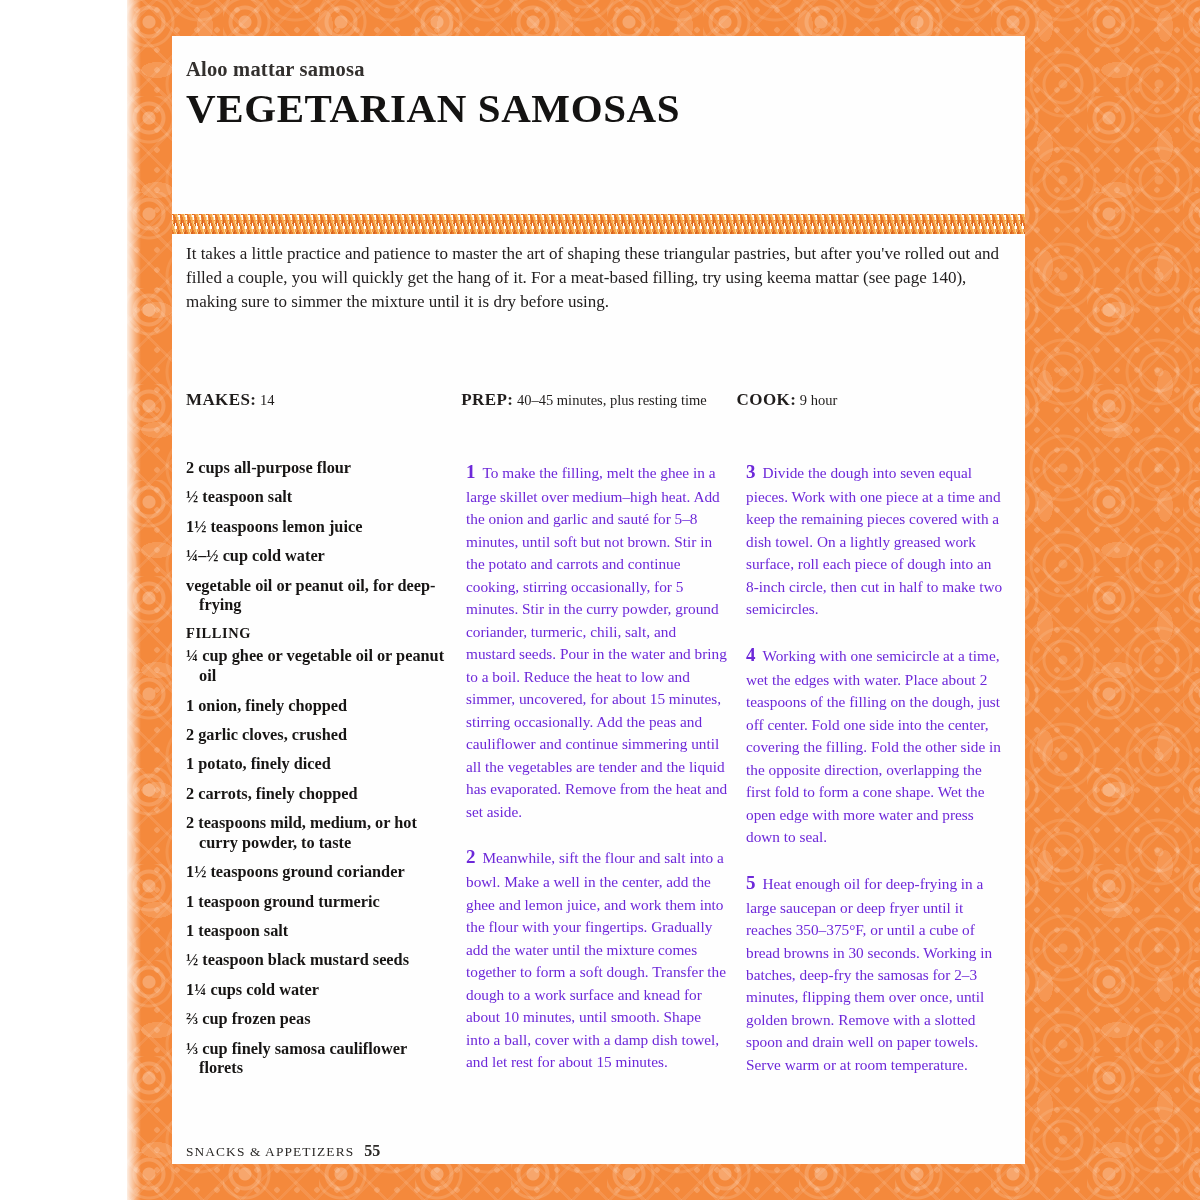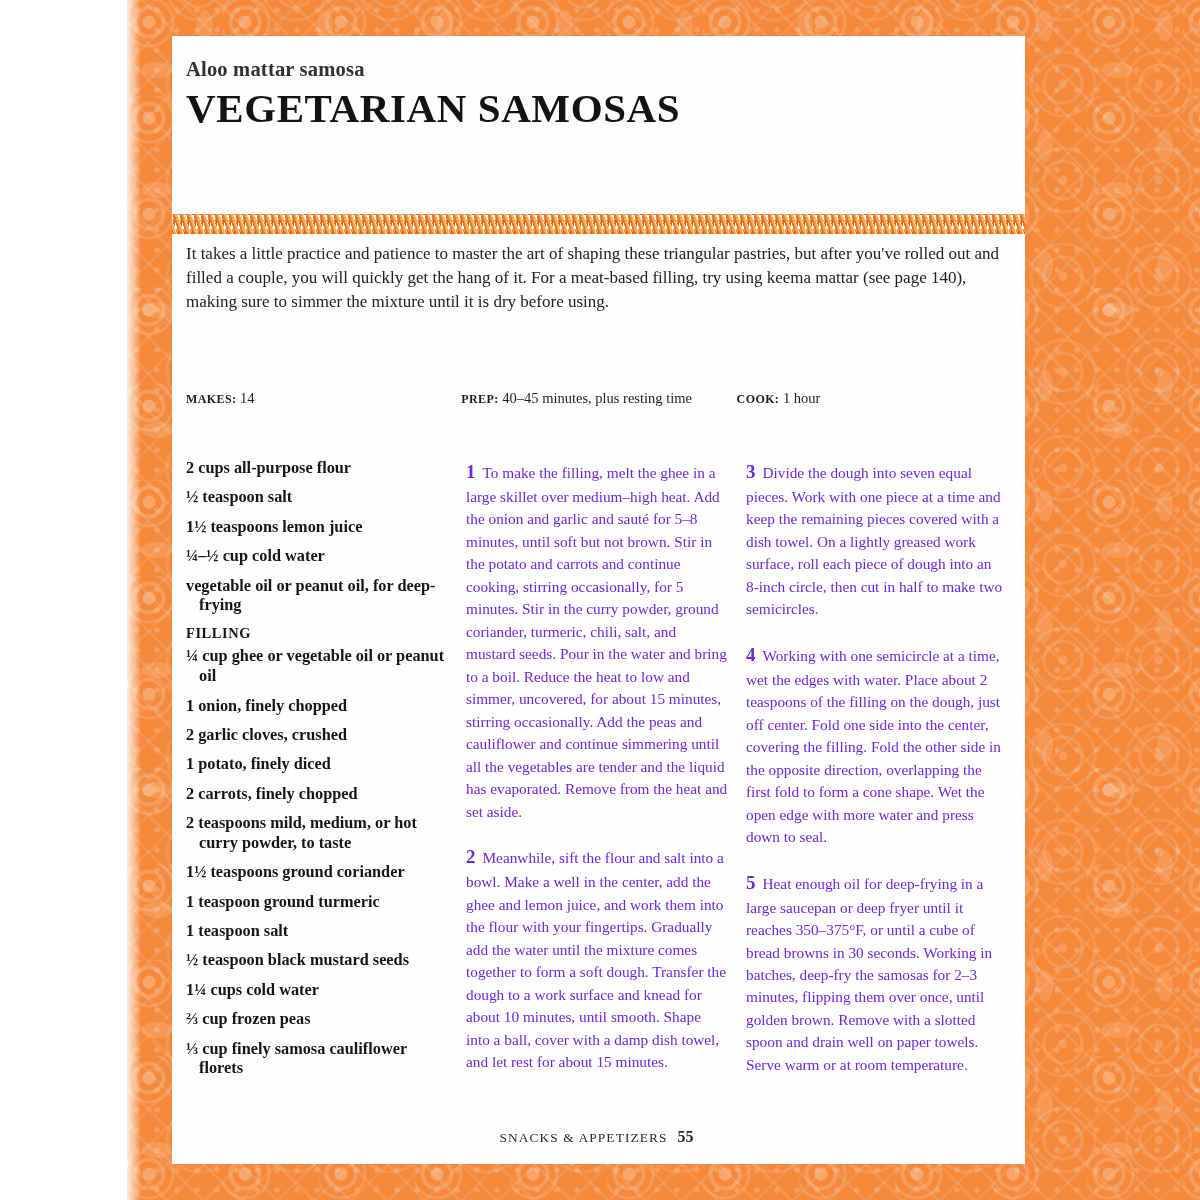--- a/index.html
+++ b/index.html
@@ -144,21 +144,21 @@
   #meta-row {
     position: absolute;
     left: 14px;
     top: 352px;
     width: 826px;
     display: flex;
   }
   .meta-col { width: 33.33%; font-size: 14.5px; line-height: 1.38; color: #201d1c; }
   .meta-col .meta-label {
     font-weight: bold;
-    font-size: 12px;
+    font-size: 17px;
     letter-spacing: 0.4px;
   }
 
   #columns {
     position: absolute;
     left: 14px;
     top: 422px;
     width: 836px;
     height: 660px;
     display: flex;
@@ -196,22 +196,22 @@
   .step .num {
     font-weight: bold;
     font-size: 19px;
     margin-right: 7px;
   }
 
   #footer {
     position: absolute;
     left: 14px;
     right: 18px;
-    bottom: 18px;
-    text-align: center;
+    bottom: 4px;
+    text-align: left;
     font-size: 13.4px;
     letter-spacing: 1.1px;
     color: #2b2927;
   }
   #footer .pagenum {
     font-weight: bold;
     font-size: 16px;
     margin-left: 10px;
     letter-spacing: 0;
   }
@@ -239,21 +239,21 @@
 
     <div id="divider">
       <div class="zig"></div>
     </div>
 
     <div id="intro">It takes a little practice and patience to master the art of shaping these triangular pastries, but after you've rolled out and filled a couple, you will quickly get the hang of it. For a meat-based filling, try using keema mattar (see page 140), making sure to simmer the mixture until it is dry before using.</div>
 
     <div id="meta-row">
         <div class="meta-col"><span class="meta-label">MAKES:</span> <span>14</span></div>
         <div class="meta-col"><span class="meta-label">PREP:</span> <span>40–45 minutes, plus resting time</span></div>
-        <div class="meta-col"><span class="meta-label">COOK:</span> <span>1 hour</span></div>
+        <div class="meta-col"><span class="meta-label">COOK:</span> <span>9 hour</span></div>
       </div>
 
     <div id="columns">
       <div class="col">
         <ul class="ing-list">
             <li>2 cups all-purpose flour</li>
             <li>½ teaspoon salt</li>
             <li>1½ teaspoons lemon juice</li>
             <li>¼–½ cup cold water</li>
             <li>vegetable oil or peanut oil, for deep-frying</li>

